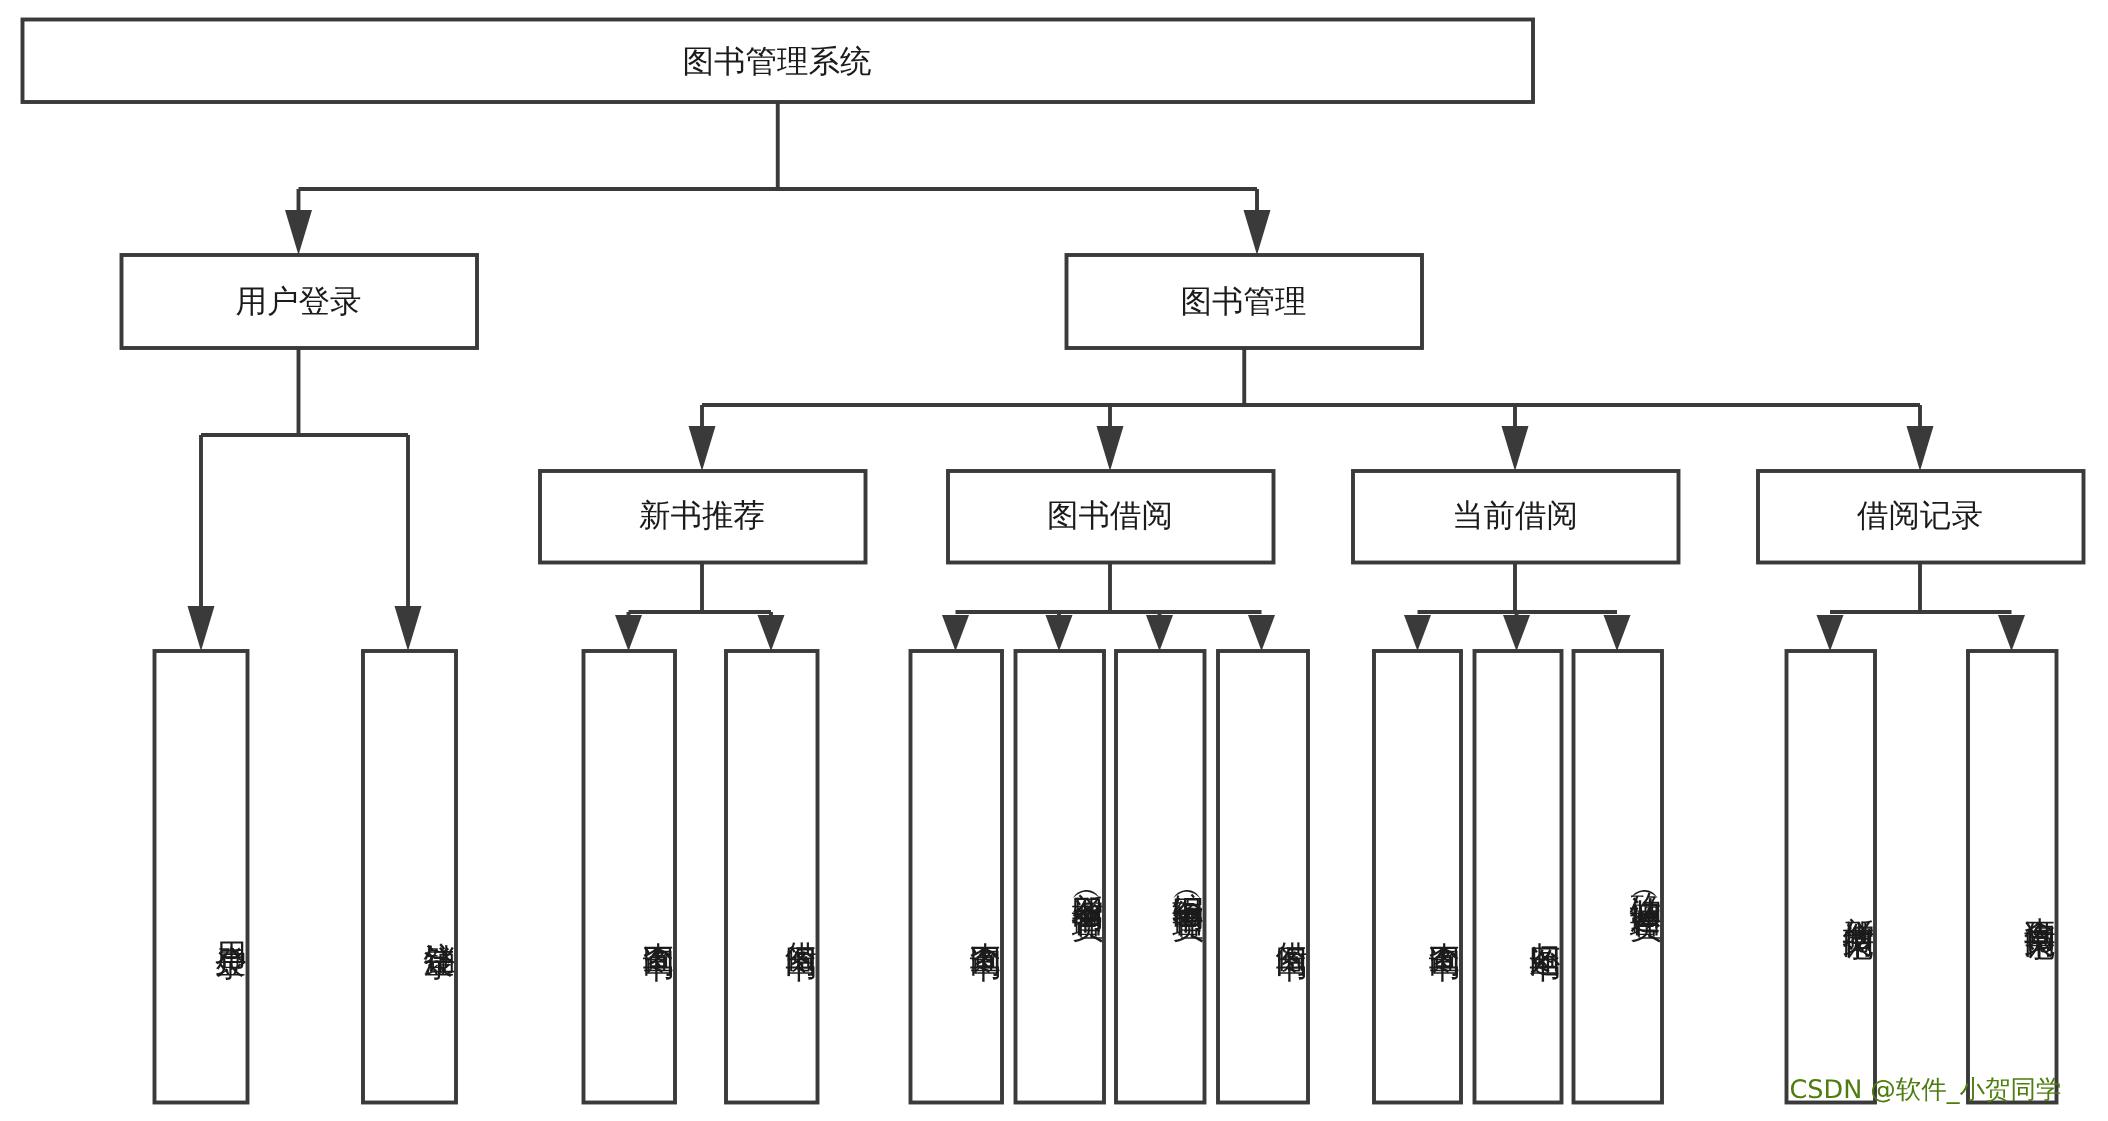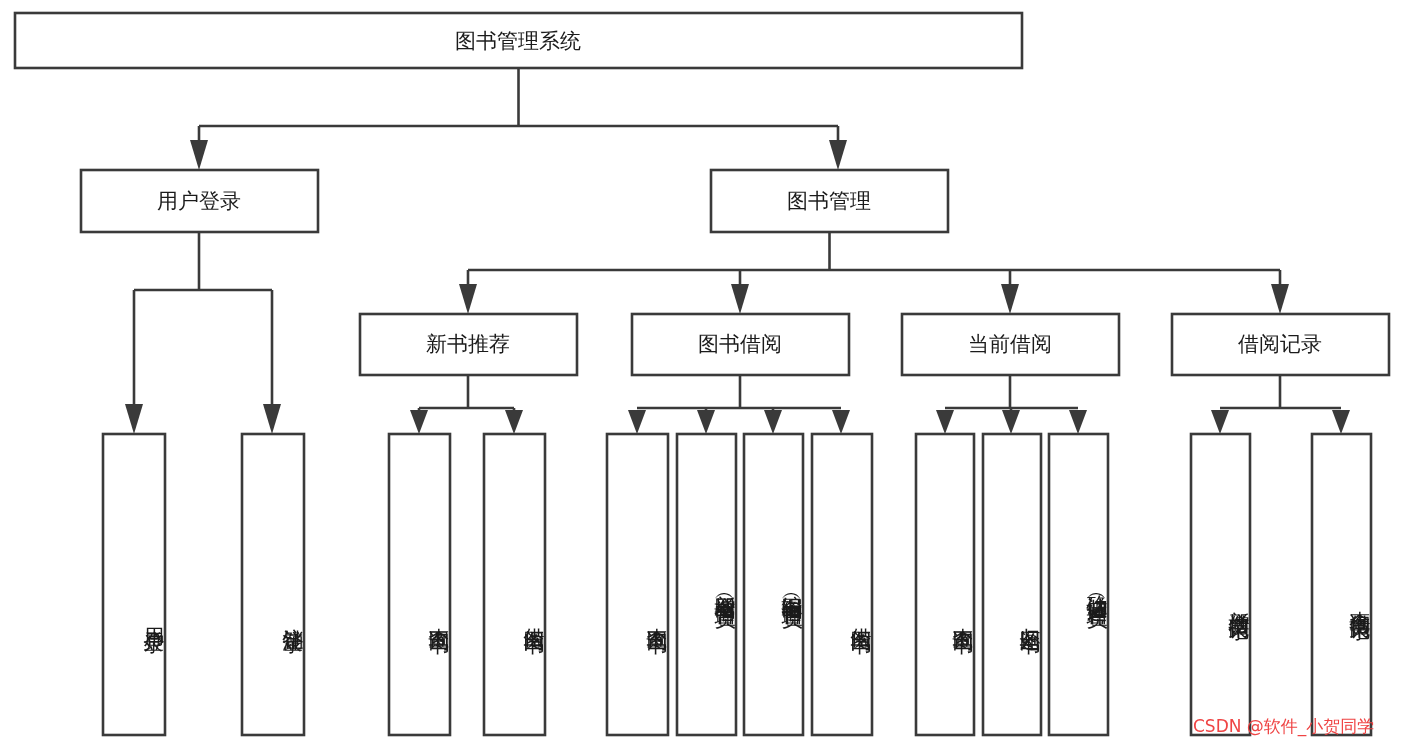--- a/index.html
+++ b/index.html
@@ -61,21 +61,21 @@
     display: flex;
     align-items: flex-start;
     justify-content: center;
     white-space: nowrap;
     pointer-events: none;
   }
   .watermark {
     position: absolute;
     font-family: "DejaVu Sans", "Liberation Sans", sans-serif;
     font-size: 17px;
-    color: #ef4444;
+    color: #4d7c0f;
     white-space: nowrap;
   }
 </style>
 </head>
 <body>
 
 <div id="diagram-root">
 
   <svg id="flow" viewBox="0 0 1405 747">
 

